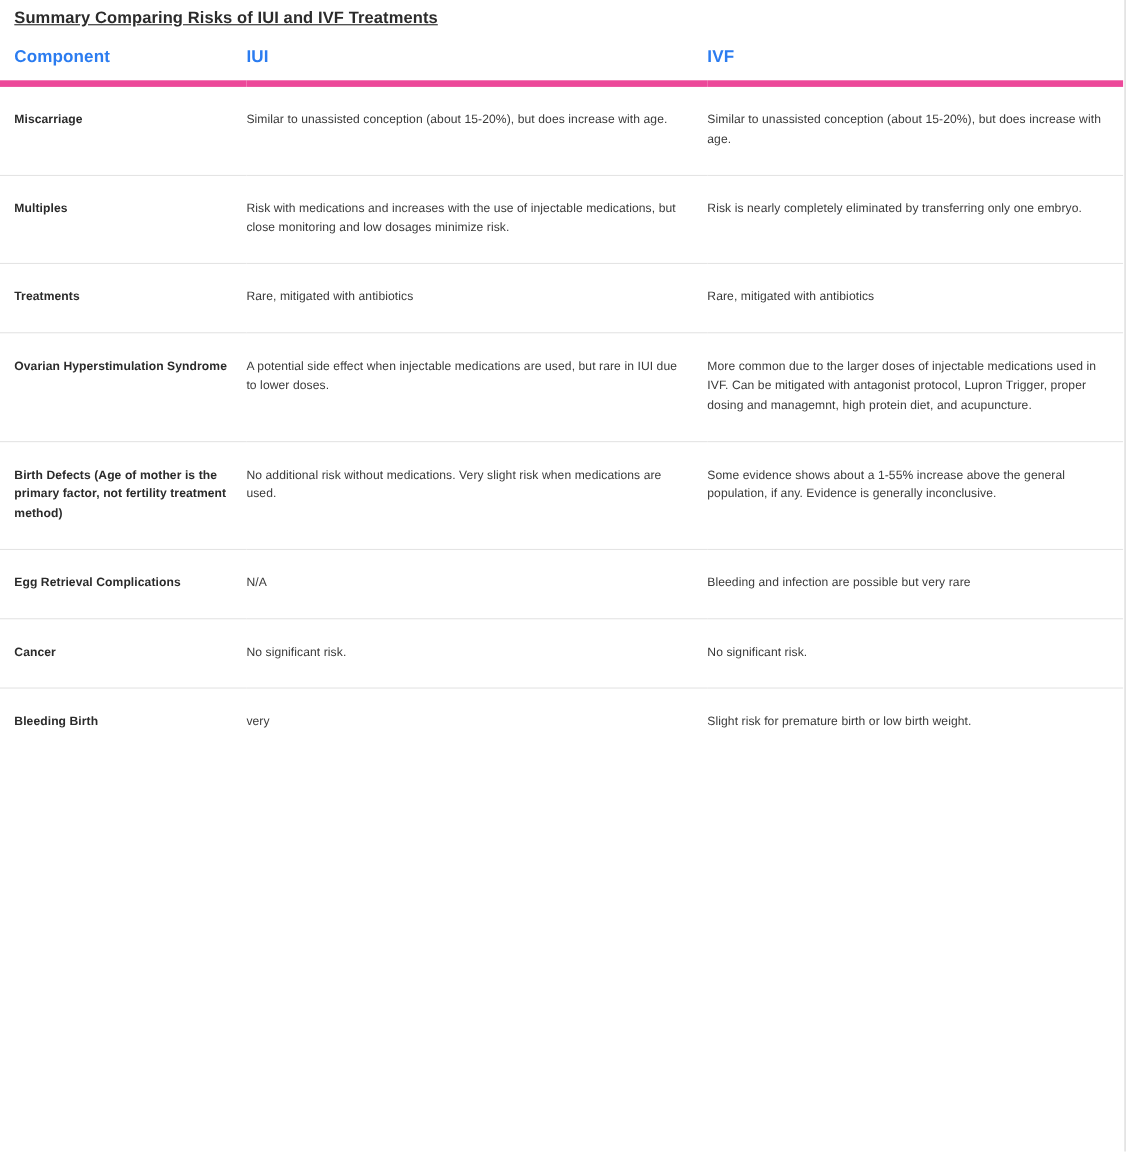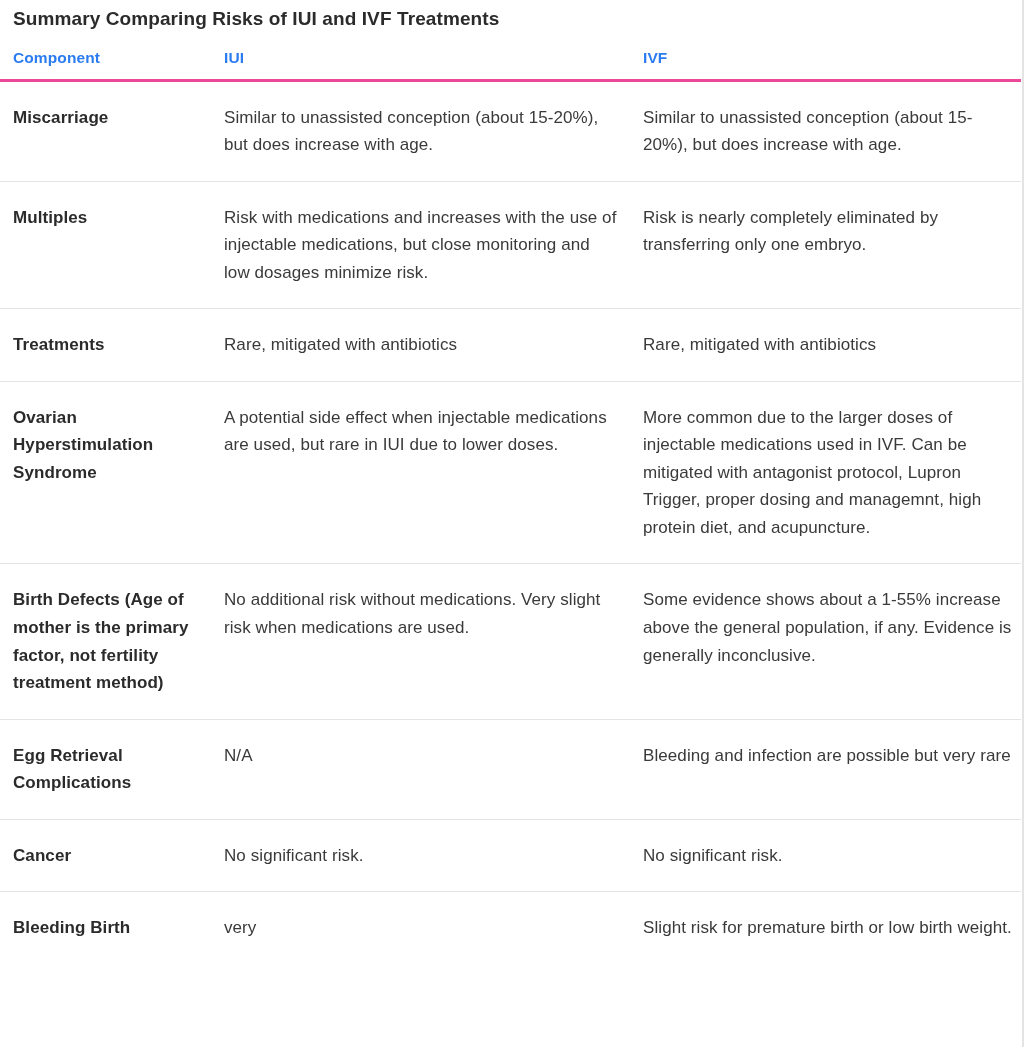--- a/index.html
+++ b/index.html
@@ -19,26 +19,27 @@
   .page {
     position: relative;
     width: 1024px;
     height: 1047px;
     box-sizing: border-box;
     border-right: 2px solid #e4e4e4;
     background: #ffffff;
   }
 
   .table-title {
-    font-size: 19px;
+    font-size: 15px;
     font-weight: bold;
     color: #2b2b2b;
     letter-spacing: 0.1px;
     padding: 6px 0 0 13px;
     line-height: 1.4;
+    text-decoration: underline;
   }
 
   table.risk-table {
     width: 1021px;
     border-collapse: collapse;
     table-layout: fixed;
     margin-top: 8px;
   }
 
   table.risk-table col.col-component { width: 224px; }
@@ -46,30 +47,30 @@
   table.risk-table col.col-ivf       { width: 378px; }
 
   table.risk-table thead th {
     text-align: left;
     vertical-align: top;
     font-size: 15.5px;
     font-weight: bold;
     color: #2b7cf0;
     letter-spacing: 0.1px;
     padding: 8px 14px 12px 13px;
-    border-bottom: 3px solid #ec4899;
+    border-bottom: 6px solid #ec4899;
   }
   table.risk-table thead th.cell-iui { padding-left: 0; }
   table.risk-table thead th.cell-ivf { padding-left: 0; }
 
   table.risk-table tbody td {
     vertical-align: top;
     border-bottom: 1px solid #e4e4e4;
     padding: 22px 16px 22px 13px;
-    font-size: 17px;
+    font-size: 11px;
     line-height: 1.62;
     color: #3a3a3a;
     letter-spacing: 0.08px;
   }
 
   table.risk-table tbody td.cell-component {
     font-weight: bold;
     color: #2b2b2b;
     padding-right: 10px;
   }

